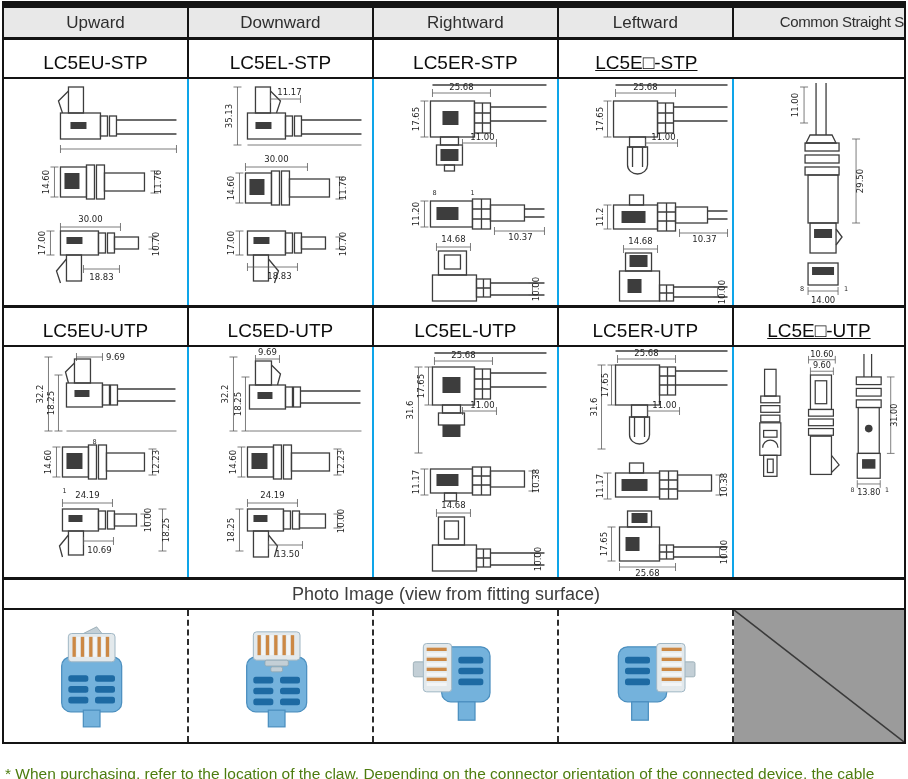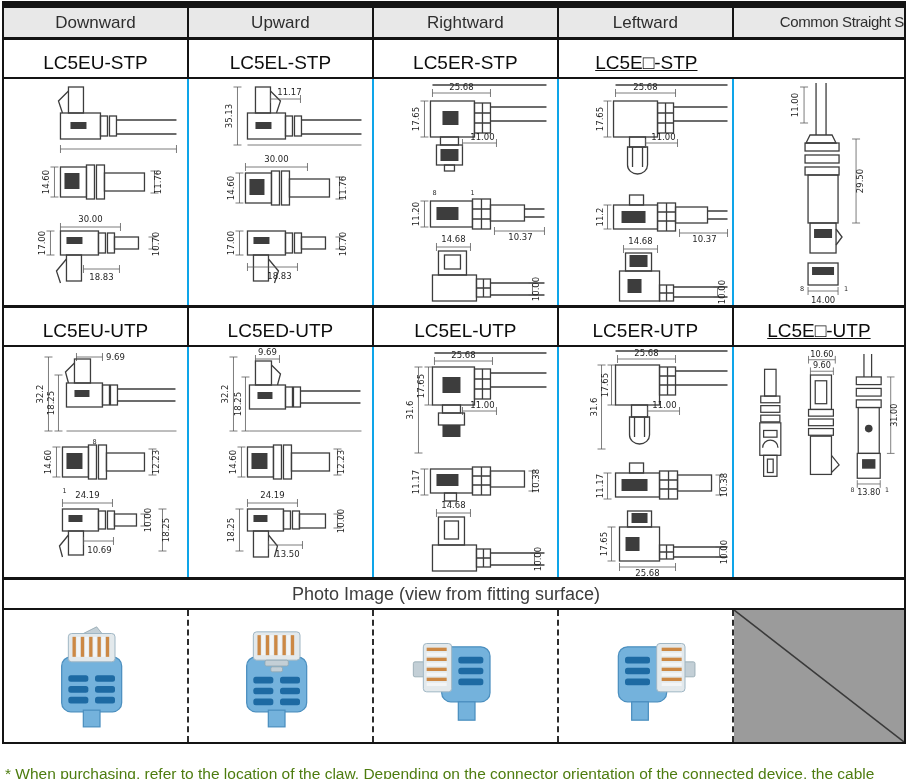--- a/index.html
+++ b/index.html
@@ -36,22 +36,22 @@
   .pp{fill:#cc8844;stroke:none;}
   .pw{fill:#f3f5f6;stroke:none;}
 </style>
 </head>
 <body>
 
 <div class="page">
  <div class="frame">
 
   <div class="row hdr-row">
+    <div class="hdr-cell">Upward</div>
     <div class="hdr-cell">Downward</div>
-    <div class="hdr-cell">Upward</div>
     <div class="hdr-cell">Rightward</div>
     <div class="hdr-cell">Leftward</div>
     <div class="hdr-cell">Common Straight Side</div>
   </div>
 
   <div class="row model-row">
     <div class="model-cell">LC5EU-STP</div>
     <div class="model-cell">LC5EL-STP</div>
     <div class="model-cell">LC5ER-STP</div>
     <div class="model-cell">LC5E□-STP</div>

